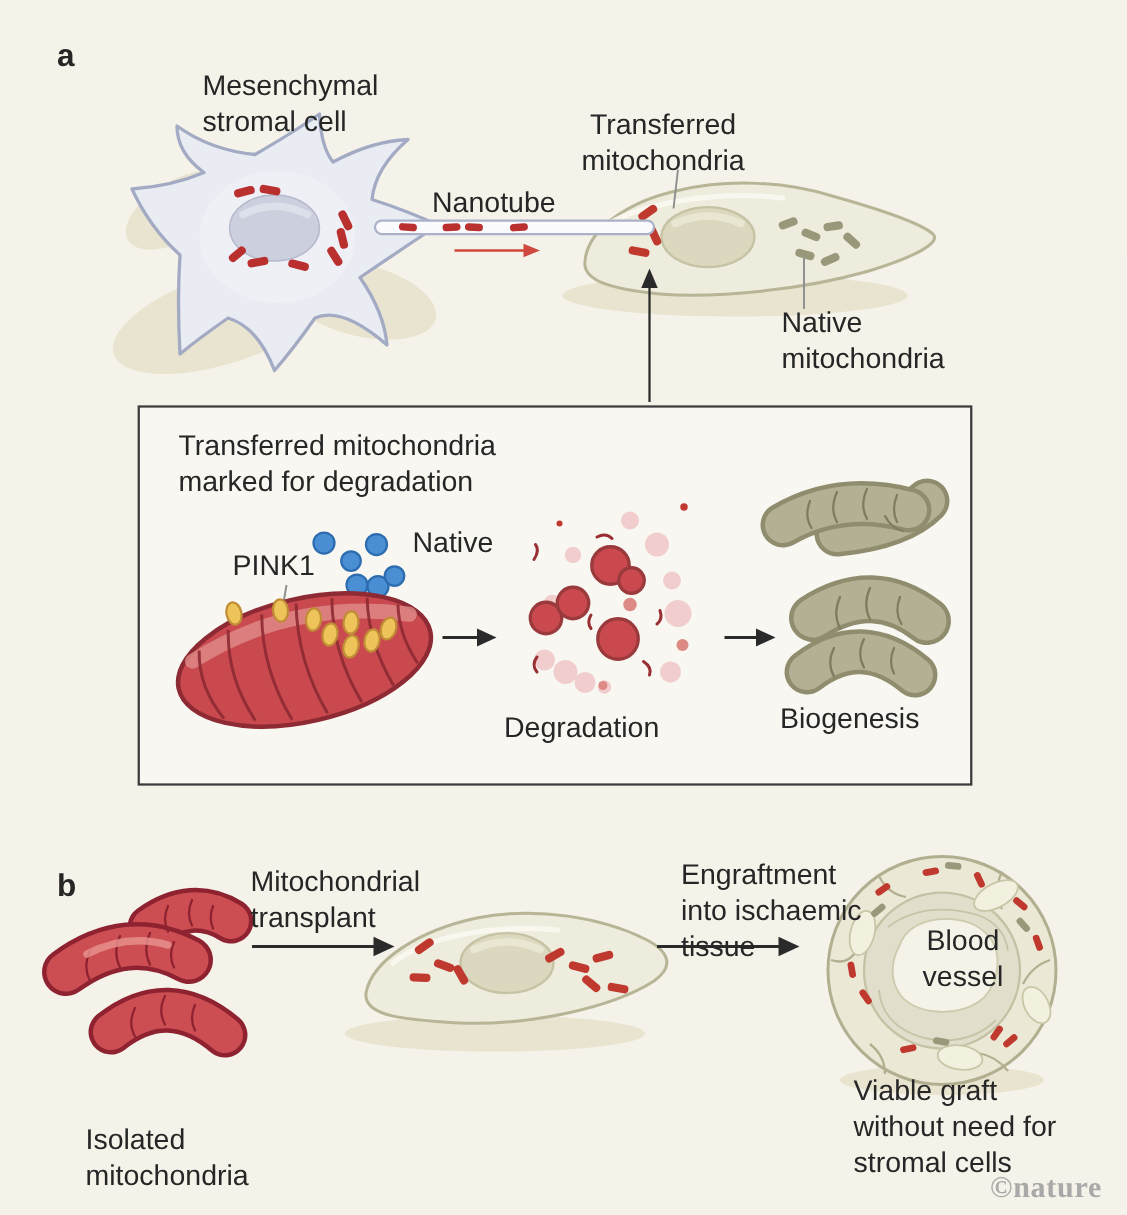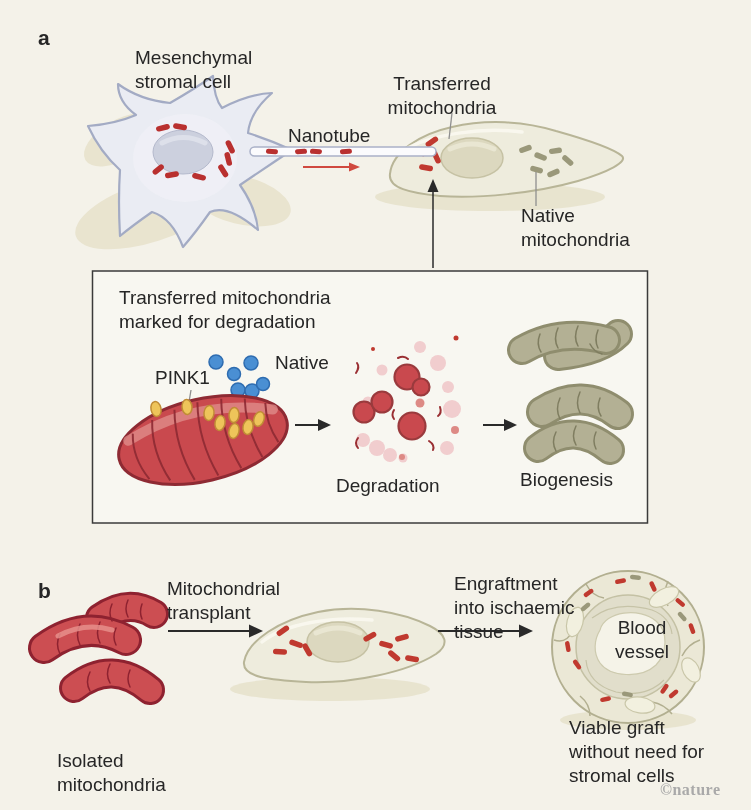--- a/index.html
+++ b/index.html
@@ -18,21 +18,21 @@
     line-height:24px;
     white-space:pre-line;
     color:#262626;
   }
   .panel-letter{font-weight:700;font-size:21px;line-height:21px;}
   .center{text-align:center;margin-left:14px;}
   .watermark{
     position:absolute;
     font-family:"Liberation Serif",serif;
     font-weight:700;
-    font-size:16px;
+    font-size:20px;
     color:#a9a9a9;
     letter-spacing:0.5px;
   }
 </style>
 </head>
 <body>
 
 <div class="canvas">
 
   <svg class="art" width="751" height="810" viewBox="0 0 751 810">

